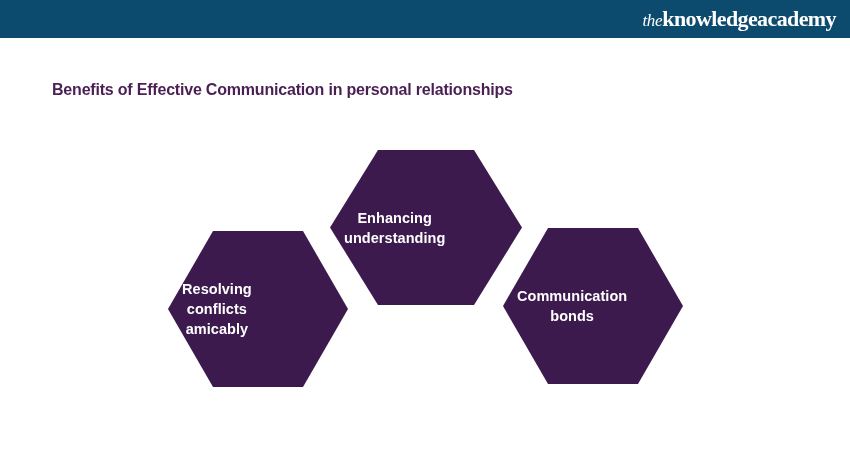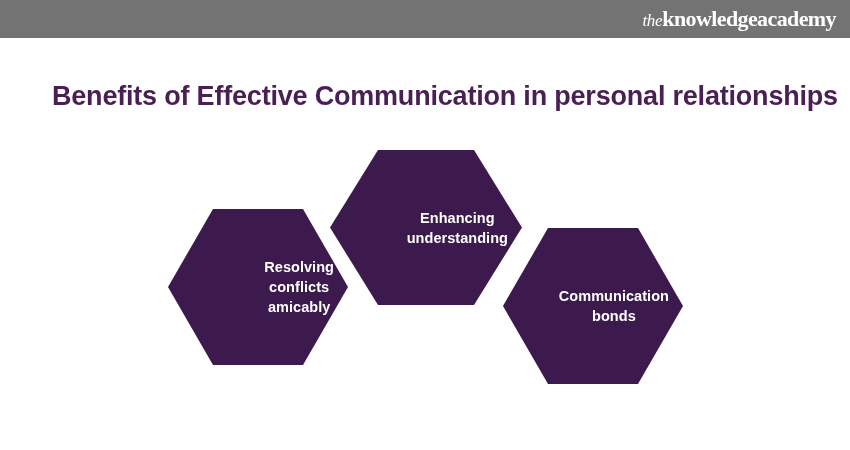--- a/index.html
+++ b/index.html
@@ -15,21 +15,21 @@
     position: relative;
   }
 
   
   .header-bar {
     position: absolute;
     left: 0;
     top: 0;
     width: 850px;
     height: 38px;
-    background: #737373;
+    background: #0c4a6e;
     box-sizing: border-box;
   }
   .brand-logo {
     position: absolute;
     right: 14px;
     top: 50%;
     transform: translateY(-50%);
     white-space: nowrap;
     line-height: 1;
     color: #ffffff;
@@ -45,21 +45,21 @@
     font-weight: bold;
     font-size: 22px;
     letter-spacing: -0.6px;
   }
 
   
   .page-title {
     position: absolute;
     left: 52px;
     top: 81px;
-    font-size: 27px;
+    font-size: 16px;
     font-weight: bold;
     color: #4a1f54;
     letter-spacing: -0.2px;
     white-space: nowrap;
   }
 
   
   .diagram {
     position: absolute;
     left: 0;
@@ -67,36 +67,36 @@
     width: 850px;
     height: 330px;
   }
   .hexagon {
     position: absolute;
     background: #3d1a4d;
     -webkit-clip-path: polygon(25% 0%, 75% 0%, 100% 50%, 75% 100%, 25% 100%, 0% 50%);
     clip-path: polygon(25% 0%, 75% 0%, 100% 50%, 75% 100%, 25% 100%, 0% 50%);
     display: flex;
     align-items: center;
-    justify-content: flex-end;
+    justify-content: flex-start;
     text-align: center;
     box-sizing: border-box;
   }
   .hex-label {
     color: #ffffff;
     font-size: 14.5px;
     font-weight: 600;
     line-height: 1.38;
     padding: 0 14px;
     white-space: pre-line;
     letter-spacing: 0.05px;
   }
 
   
-  .hex-left   { left: 168px; top: 89px; width: 180px; height: 156px; }
+  .hex-left   { left: 168px; top: 111px; width: 180px; height: 156px; }
   .hex-middle { left: 330px; top:  30px; width: 192px; height: 155px; }
   .hex-right  { left: 503px; top: 108px; width: 180px; height: 156px; }
 </style>
 </head>
 <body>
 
 <div class="header-bar">
   <div class="brand-logo">
     <span class="brand-the">the</span><span class="brand-name">knowledgeacademy</span>
   </div>

